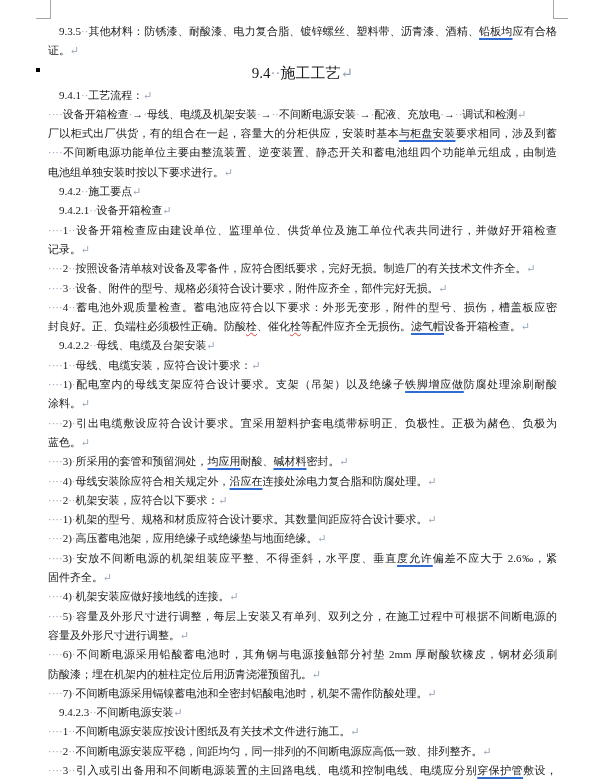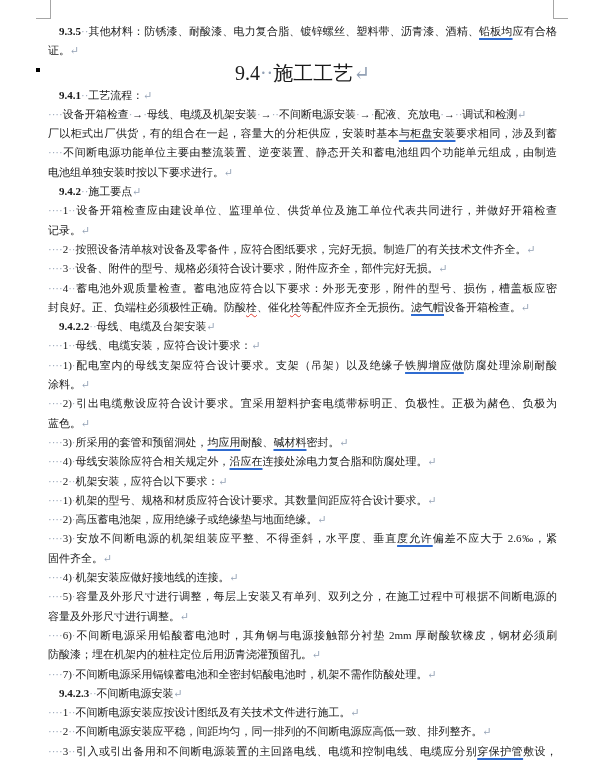--- a/index.html
+++ b/index.html
@@ -11,24 +11,24 @@
   .crop{position:absolute;pointer-events:none;}
   .crop.tl{left:36px;top:0;width:14px;height:18px;border-right:1px solid #a6a6a6;border-bottom:1px solid #a6a6a6;}
   .crop.tr{left:553px;top:0;width:14px;height:18px;border-left:1px solid #a6a6a6;border-bottom:1px solid #a6a6a6;}
   .sq-bullet{position:absolute;left:36px;top:68px;width:4px;height:4px;background:#000;}
   .doc{position:absolute;left:48px;top:22px;width:509px;}
   .line{
     font-size:11px;line-height:19.3px;white-space:nowrap;
     text-align:left;
   }
   .line.fill{white-space:normal;text-align:justify;text-align-last:justify;}
-  .line.heading{font-size:20px;line-height:25px;text-align:center;white-space:nowrap;}
+  .line.heading{font-size:15px;line-height:25px;text-align:center;white-space:nowrap;}
   .run{white-space:pre;}
   .line.fill .run{white-space:normal;}
-  .bold{font-weight:bold;padding-left:11px;}
+  .bold{font-weight:normal;padding-left:11px;}
   .u-blue{text-decoration:underline;text-decoration-color:#2f6bd0;text-decoration-thickness:1.5px;text-underline-offset:2.5px;}
   .u-red{text-decoration:underline wavy #e03c31;text-decoration-thickness:1px;text-underline-offset:2px;}
   .mark{color:#93a1b5;}
 </style>
 </head>
 <body>
 
 <div class="crop tl"></div>
 <div class="crop tr"></div>
 <div class="sq-bullet"></div>
@@ -36,20 +36,21 @@
 <div class="doc">
     <div class="line fill"><span class="run bold">9.3.5</span><span class="run mark">··</span><span class="run">其他材料：防锈漆、耐酸漆、电力复合脂、镀锌螺丝、塑料带、沥青漆、酒精、</span><span class="run u-blue">铅板均</span><span class="run">应有合格</span></div>
     <div class="line"><span class="run">证。</span><span class="run mark">↵</span></div>
     <div class="line heading"><span class="run">9.4</span><span class="run mark">··</span><span class="run">施工工艺</span><span class="run mark">↵</span></div>
     <div class="line"><span class="run bold">9.4.1</span><span class="run mark">··</span><span class="run">工艺流程：</span><span class="run mark">↵</span></div>
     <div class="line"><span class="run mark">····</span><span class="run">设备开箱检查</span><span class="run mark">·</span><span class="run">→</span><span class="run mark">·</span><span class="run">母线、电缆及机架安装</span><span class="run mark">·</span><span class="run">→</span><span class="run mark">··</span><span class="run">不间断电源安装</span><span class="run mark">·</span><span class="run">→</span><span class="run mark">·</span><span class="run">配液、充放电</span><span class="run mark">·</span><span class="run">→</span><span class="run mark">··</span><span class="run">调试和检测</span><span class="run mark">↵</span></div>
     <div class="line fill"><span class="run">厂以柜式出厂供货，有的组合在一起，容量大的分柜供应，安装时基本</span><span class="run u-blue">与柜盘安装</span><span class="run">要求相同，涉及到蓄</span></div>
     <div class="line fill"><span class="run mark">····</span><span class="run">不间断电源功能单位主要由整流装置、逆变装置、静态开关和蓄电池组四个功能单元组成，由制造</span></div>
     <div class="line"><span class="run">电池组单独安装时按以下要求进行。</span><span class="run mark">↵</span></div>
     <div class="line"><span class="run bold">9.4.2</span><span class="run mark">··</span><span class="run">施工要点</span><span class="run mark">↵</span></div>
+    <div class="line"><span class="run bold">9.4.2.1</span><span class="run mark">··</span><span class="run">设备开箱检查</span><span class="run mark">↵</span></div>
     <div class="line fill"><span class="run mark">····</span><span class="run">1</span><span class="run mark">··</span><span class="run">设备开箱检查应由建设单位、监理单位、供货单位及施工单位代表共同进行，并做好开箱检查</span></div>
     <div class="line"><span class="run">记录。</span><span class="run mark">↵</span></div>
     <div class="line"><span class="run mark">····</span><span class="run">2</span><span class="run mark">··</span><span class="run">按照设备清单核对设备及零备件，应符合图纸要求，完好无损。制造厂的有关技术文件齐全。</span><span class="run mark">↵</span></div>
     <div class="line"><span class="run mark">····</span><span class="run">3</span><span class="run mark">··</span><span class="run">设备、附件的型号、规格必须符合设计要求，附件应齐全，部件完好无损。</span><span class="run mark">↵</span></div>
     <div class="line fill"><span class="run mark">····</span><span class="run">4</span><span class="run mark">··</span><span class="run">蓄电池外观质量检查。蓄电池应符合以下要求：外形无变形，附件的型号、损伤，槽盖板应密</span></div>
     <div class="line"><span class="run">封良好。正、负端柱必须极性正确。防酸</span><span class="run u-red">栓</span><span class="run">、催化</span><span class="run u-red">栓</span><span class="run">等配件应齐全无损伤。</span><span class="run u-blue">滤气帽</span><span class="run">设备开箱检查。</span><span class="run mark">↵</span></div>
     <div class="line"><span class="run bold">9.4.2.2</span><span class="run mark">··</span><span class="run">母线、电缆及台架安装</span><span class="run mark">↵</span></div>
     <div class="line"><span class="run mark">····</span><span class="run">1</span><span class="run mark">··</span><span class="run">母线、电缆安装，应符合设计要求：</span><span class="run mark">↵</span></div>
     <div class="line fill"><span class="run mark">····</span><span class="run">1)</span><span class="run mark">·</span><span class="run">配电室内的母线支架应符合设计要求。支架（吊架）以及绝缘子</span><span class="run u-blue">铁脚增应做</span><span class="run">防腐处理涂刷耐酸</span></div>
     <div class="line"><span class="run">涂料。</span><span class="run mark">↵</span></div>

